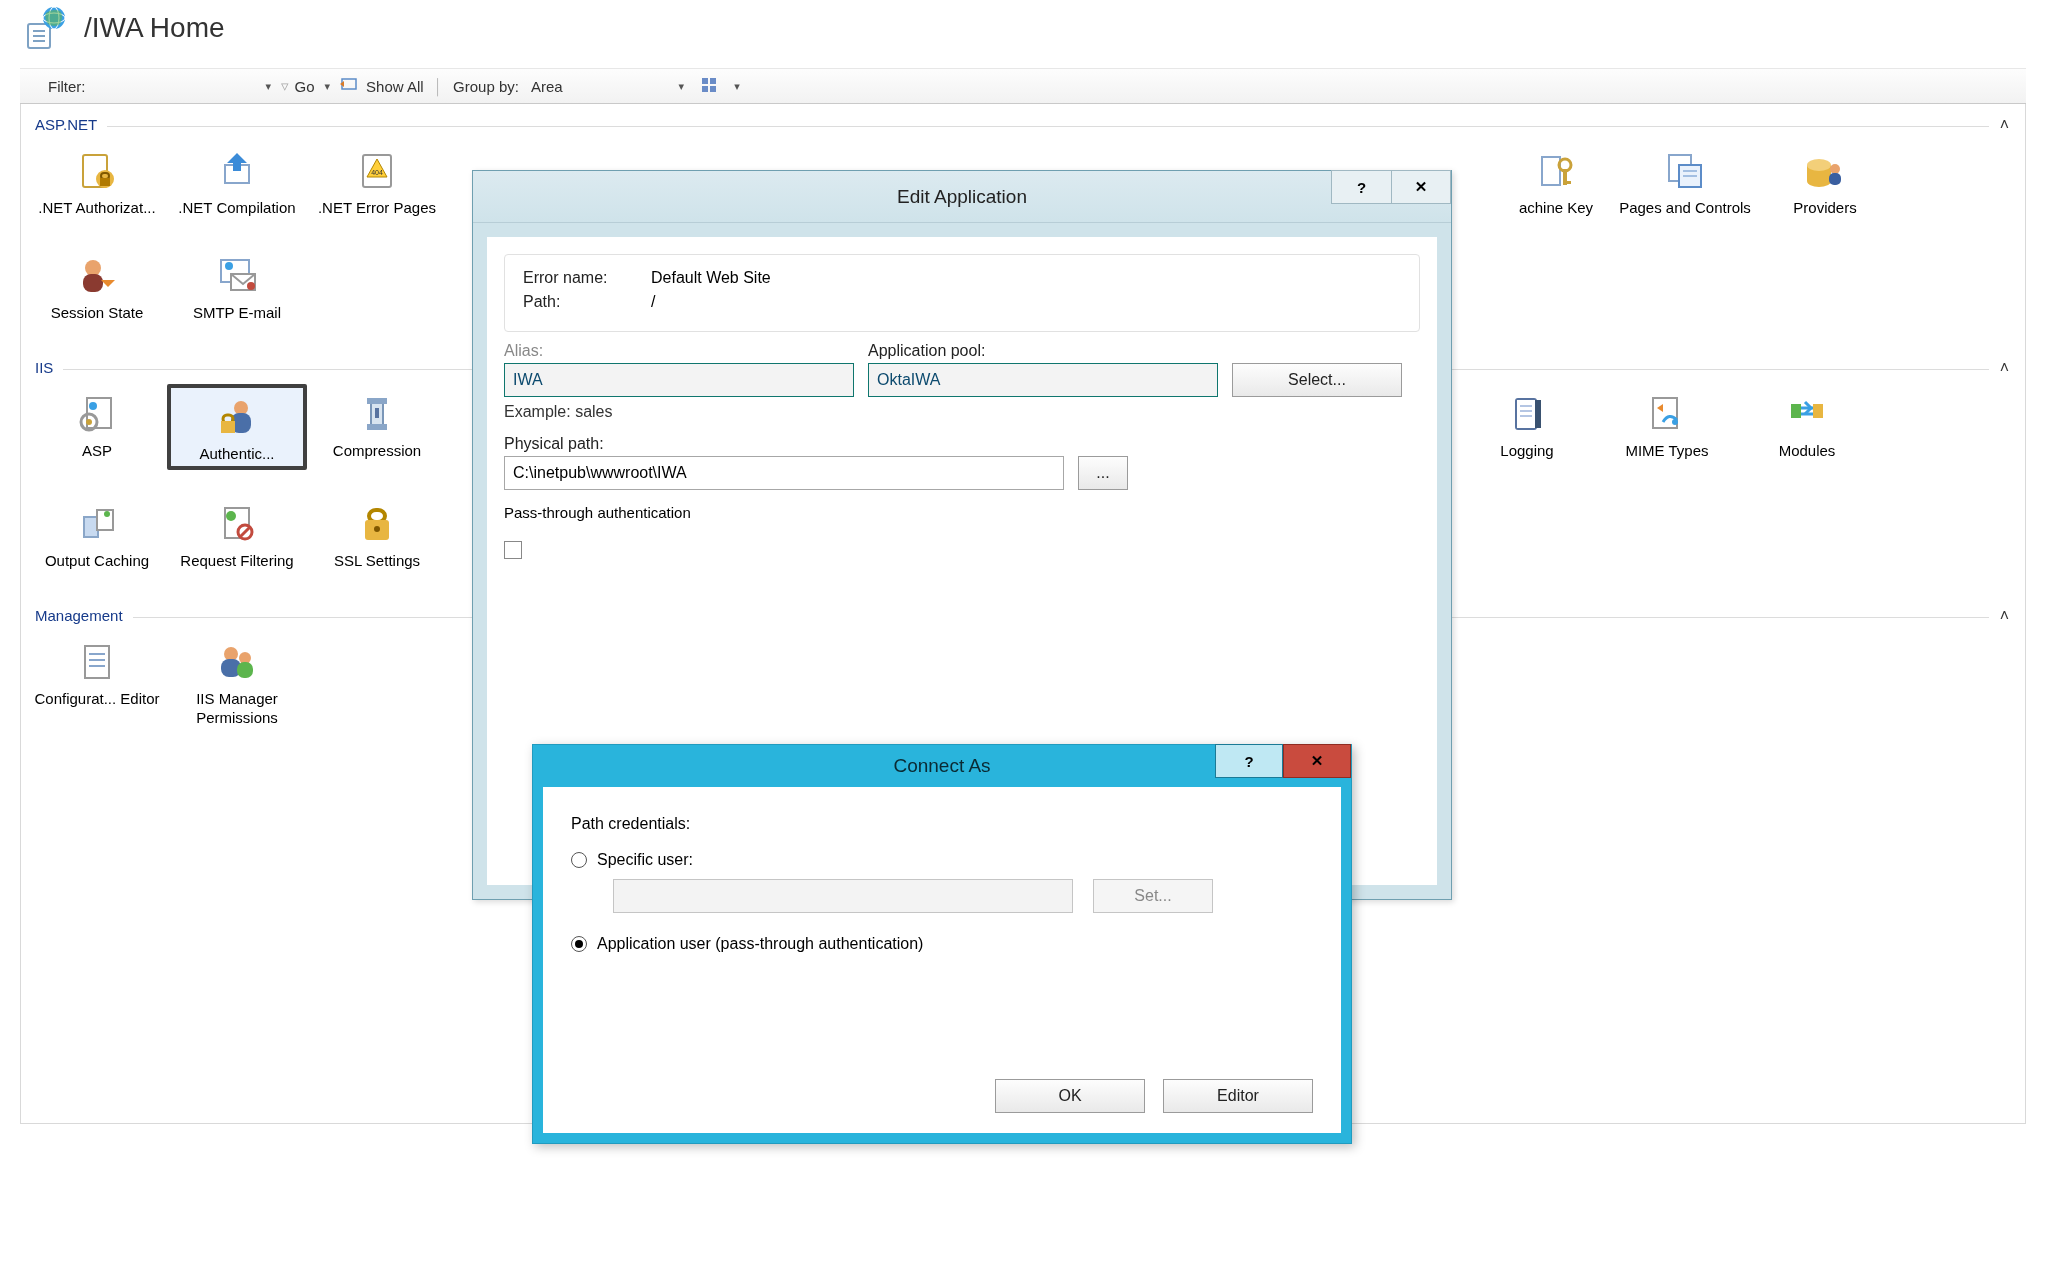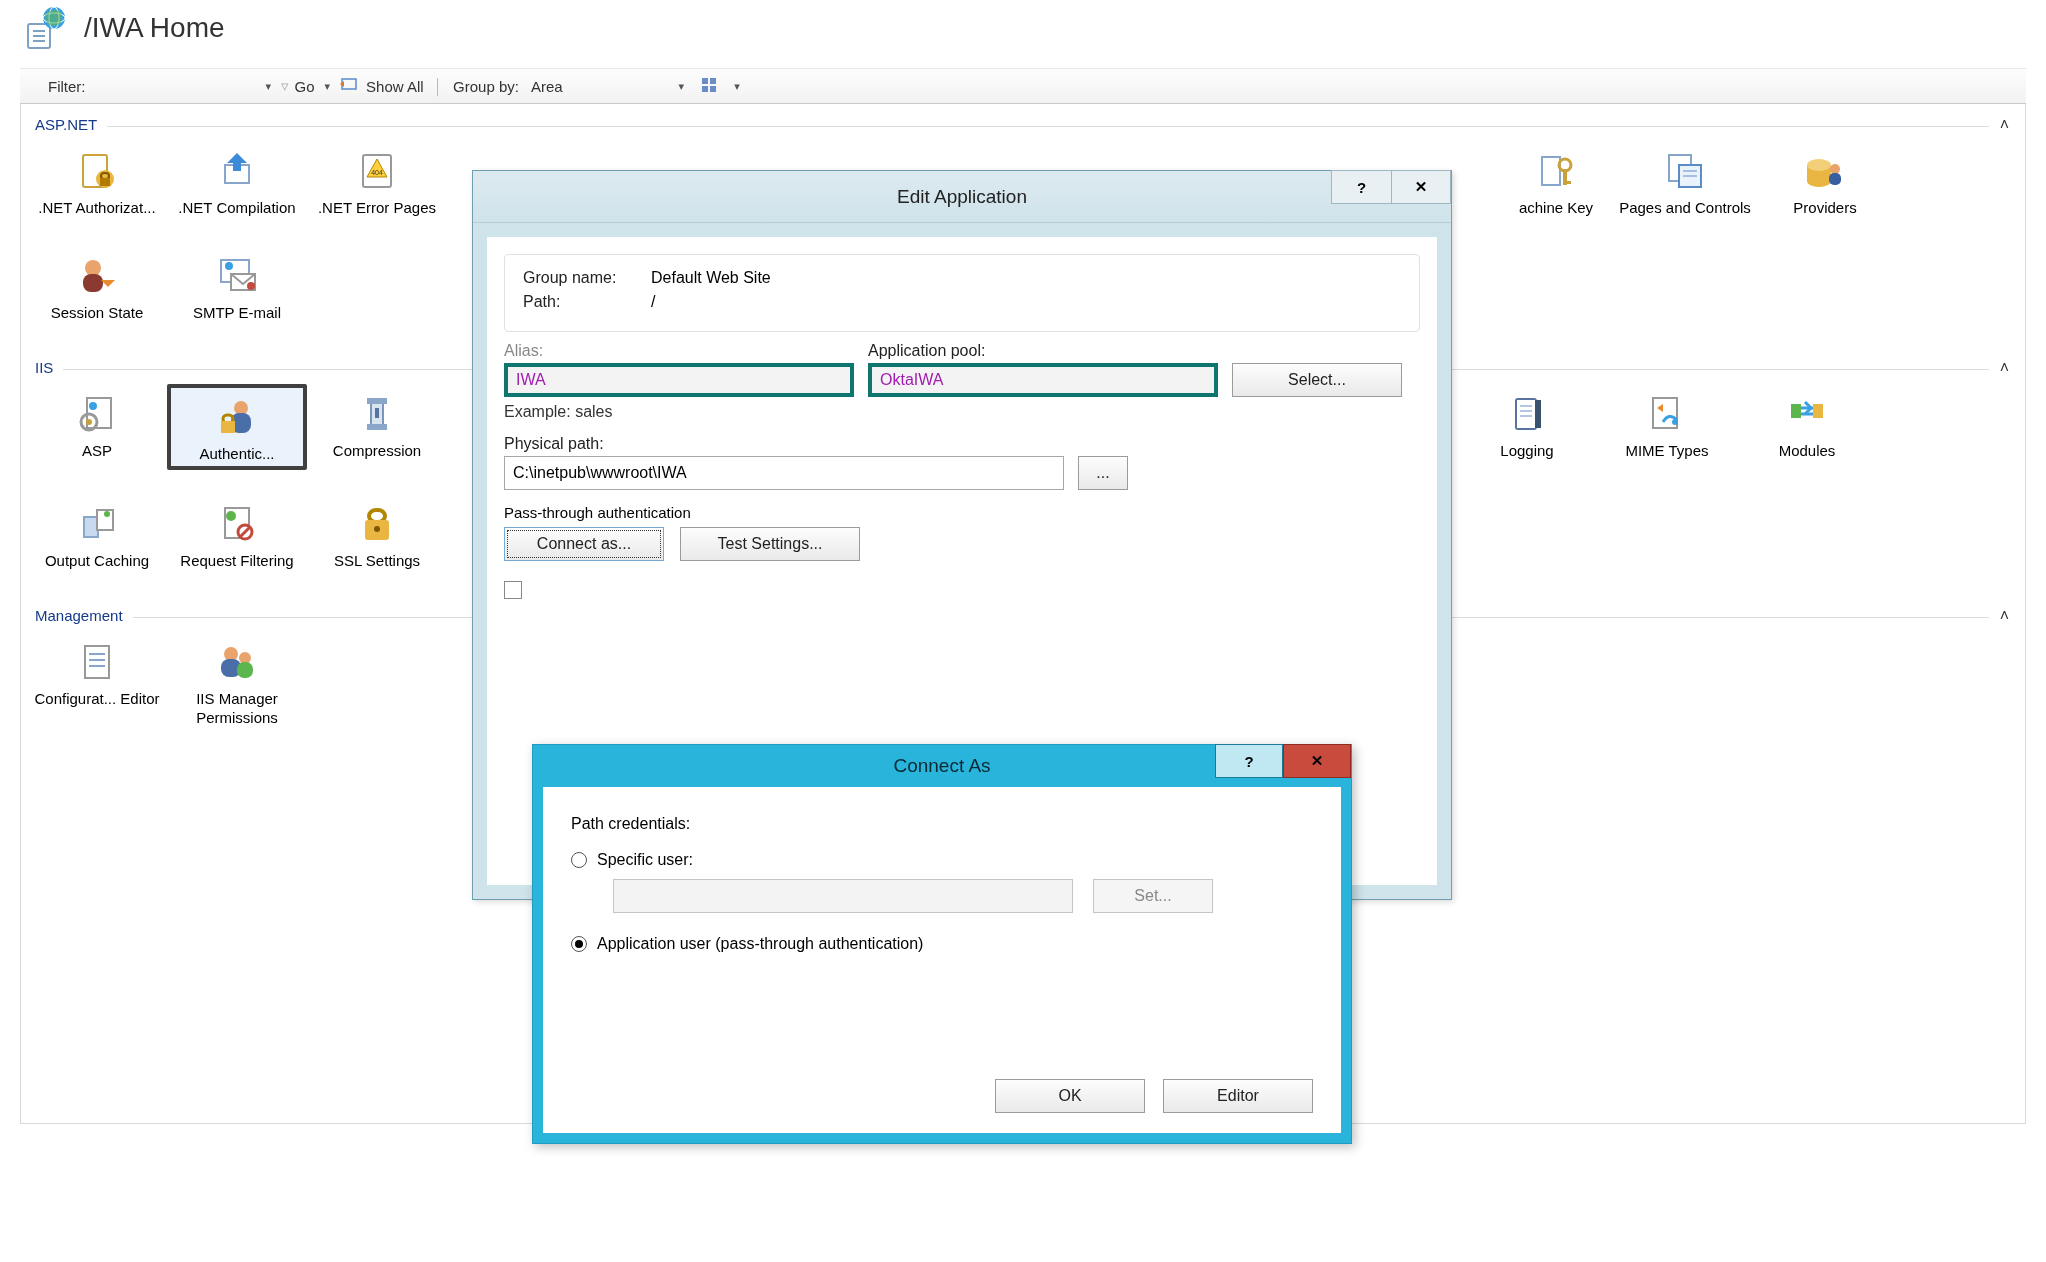--- a/index.html
+++ b/index.html
@@ -151,21 +151,21 @@
     font-size: 16px;
   }
   .info-row { display: flex; gap: 8px; margin-bottom: 6px; }
   .info-row .k { width: 120px; color: #222; }
   .form { margin: 6px 16px 0 16px; font-size: 16px; }
   .form-row { display: flex; gap: 14px; margin-bottom: 6px; }
   .form-col { display: flex; flex-direction: column; }
   .form-lbl { color: #222; margin-bottom: 3px; }
   .form-lbl.disabled { color: #888; }
   .txt { height: 34px; border: 1px solid #a7a7a7; padding: 4px 8px; font-size: 16px; background:#fff; }
-  .txt.ro { background: #f3f3f3; border: 4px solid #0f766e; color:#a21caf; }
+  .txt.ro { background: #f3f3f3; border: 1px solid #0f766e; color:#0c4a6e; }
   .btn {
     height: 34px;
     border: 1px solid #9b9b9b;
     background: linear-gradient(#fdfdfd,#e9e9e9);
     padding: 0 22px;
     font-size: 16px;
     cursor: pointer;
     color:#222;
   }
   .btn.small { padding: 0 12px; }
@@ -533,21 +533,21 @@
           <b>?</b>
         </div>
       <div class="t-btn">
           <b>✕</b>
         </div>
     </div>
   </div>
   <div class="client">
     <div class="info-panel">
       <div class="info-row">
-        <div class="k">Group name:</div>
+        <div class="k">Error name:</div>
         <div>Default Web Site</div>
       </div>
       <div class="info-row">
         <div class="k">Path:</div>
         <div>/</div>
       </div>
     </div>
     <div class="form">
       <div class="form-row">
         <div class="form-col" style="width:350px;">
@@ -562,24 +562,20 @@
           <button class="btn" style="width:170px;">Select...</button>
         </div>
       </div>
       <div class="example">Example: sales</div>
       <div class="form-lbl">Physical path:</div>
       <div class="form-row">
         <input class="txt" style="width: 560px;" value="C:\inetpub\wwwroot\IWA">
         <button class="btn small" style="width:50px;">...</button>
       </div>
       <div class="auth-title">Pass-through authentication</div>
-      <div class="btn-row">
-        <button class="btn focus" style="width:160px;">Connect as...</button>
-        <button class="btn" style="width:180px;">Test Settings...</button>
-      </div>
       <div class="chk-row">
         <span class="chk"></span>
       </div>
     </div>
   </div>
 </div>
 
 <div class="dlg-connect">
   <div class="titlebar2">
     <div class="t-title2">Connect As</div>

